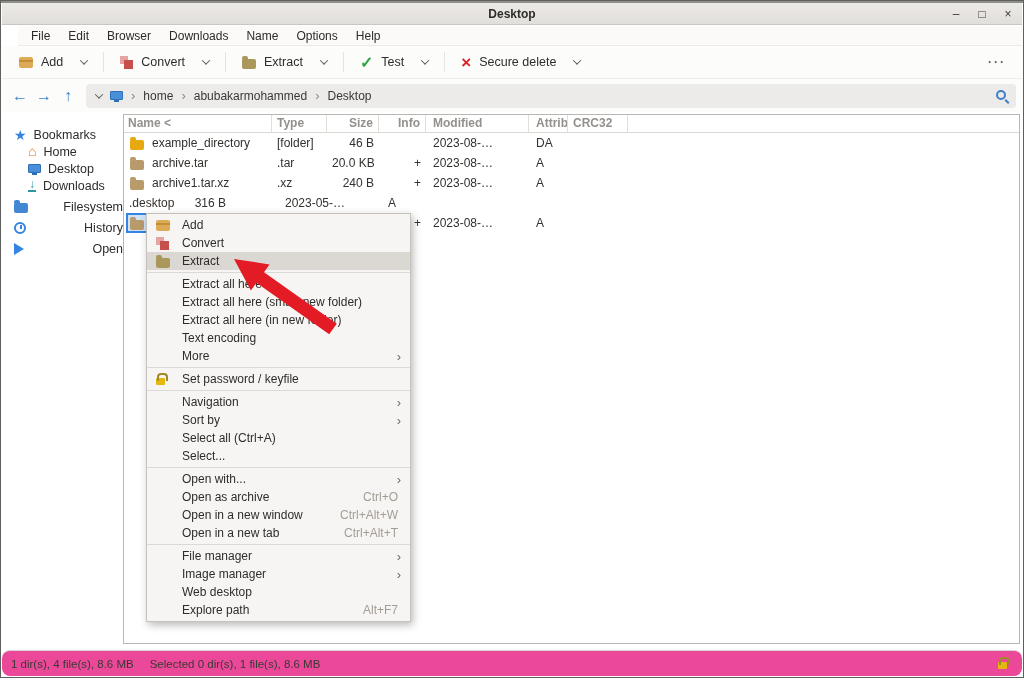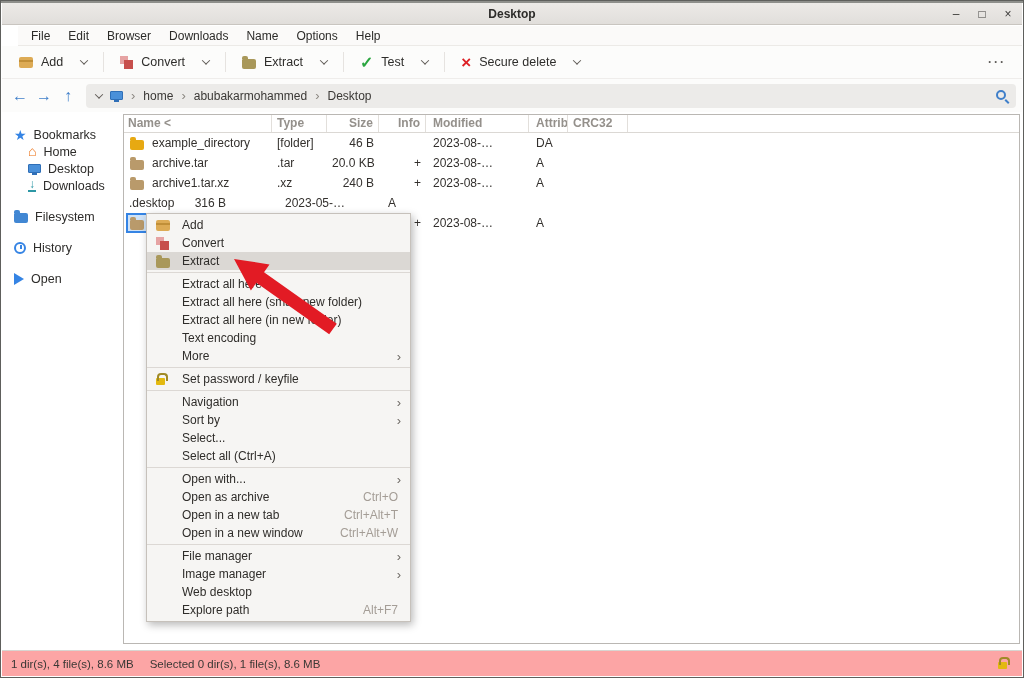--- a/index.html
+++ b/index.html
@@ -31,21 +31,21 @@
   .crumbbar { flex:1; height:24px; margin-left:6px; background:#ecebe9; border-radius:4px; display:flex; align-items:center; padding:0 10px; gap:8px; }
   .crumb-sep { color:#8b8781; font-size:13px; }
   .crumb-seg { color:#3a3835; }
   .crumb-search { margin-left:auto; }
 
   
   .content { position:absolute; left:1px; right:1px; top:111px; bottom:27px; background:#fff; }
   .sidebar { position:absolute; left:0; top:0; bottom:0; width:121px; background:#fff; padding-top:14px; }
   .side-item { display:flex; align-items:center; gap:7px; height:17px; padding-left:12px; color:#2d2c2a; font-size:12.5px; }
   .side-item.indent { padding-left:26px; }
-  .side-item.gap { margin-top:14px; }
+  .side-item.gap { margin-top:4px;justify-content:space-between; }
 
   .filepanel { position:absolute; left:121px; top:2px; right:2px; bottom:6px; border:1px solid #bab7b3; background:#fff; overflow:hidden; }
   .thead { display:flex; height:18px; border-bottom:1px solid #dbd8d4; }
   .thead .cell { line-height:17px; color:#94908b; font-weight:bold; border-right:1px solid #e2dfdb; }
   .cell { padding:0 5px; white-space:nowrap; overflow:hidden; }
   .trow { display:flex; height:20px; line-height:20px; color:#33302d; }
   .c-name{width:148px; display:flex; align-items:center; gap:6px; padding-left:4px;}
   .c-type{width:55px;} .c-size{width:52px; text-align:right;} .c-info{width:47px; text-align:right;}
   .c-mod{width:103px; padding-left:7px;} .c-attr{width:39px; padding-left:7px;} .c-crc{width:60px;} .c-fill{flex:1; border-right:none !important;}
   .iconwrap { display:flex; align-items:center; justify-content:center; width:18px; height:16px; flex:none; }
@@ -54,21 +54,21 @@
   
   .ctxmenu { position:absolute; left:145px; top:212px; width:265px; background:#f6f5f3; border:1px solid #c6c1bb; box-shadow:2px 3px 8px rgba(0,0,0,.28); padding:2px 0; z-index:30; }
   .mrow { display:flex; align-items:center; height:18px; padding-left:9px; color:#2f2d2a; font-size:12px; }
   .mrow.hl { background:#dbd8d4; }
   .mrow .islot { width:26px; display:flex; align-items:center; flex:none; }
   .mrow .shortcut { margin-left:auto; padding-right:12px; color:#a49d96; }
   .mrow .subarrow { margin-left:auto; padding-right:9px; color:#6e6a65; font-size:13px; }
   .msep { height:1px; background:#dcd8d4; margin:2px 0; }
 
   
-  .statusbar { position:absolute; left:1px; right:1px; bottom:1px; height:26px; background:#fca5a5; border-top:1px solid #d8d5d1; display:flex; align-items:center; padding:0 9px; gap:16px; color:#3a3835; font-size:11.5px; }
+  .statusbar { position:absolute; left:1px; right:1px; bottom:1px; height:26px; background:#ec4899; border-top:1px solid #d8d5d1; display:flex; align-items:center; padding:0 9px; gap:16px; color:#3a3835; font-size:11.5px;border-radius:8px; }
   .statusbar .lockslot { margin-left:auto; margin-right:6px; }
 
   
   .i { display:inline-block; position:relative; flex:none; }
   .i-folder { width:14px; height:10px; border-radius:1px 2px 2px 2px; margin-top:3px; }
   .i-folder::before { content:""; position:absolute; top:-3px; left:0; width:6px; height:3px; border-radius:2px 2px 0 0; background:inherit; }
   .c-gold { background:#e7a912; } .c-tan { background:#b99a6b; } .c-olive { background:#a9985a; } .c-blu { background:#4187d3; }
   .i-box { width:14px; height:11px; background:#ddab55; border-radius:2px; }
   .i-box::before { content:""; position:absolute; top:3px; left:0; right:0; height:2px; background:#c18f38; }
   .i-cubes { width:13px; height:13px; }
@@ -353,46 +353,46 @@
         <span>Navigation</span>
         <span class="subarrow">›</span>
       </div>
       <div class="mrow">
         <span class="islot"></span>
         <span>Sort by</span>
         <span class="subarrow">›</span>
       </div>
       <div class="mrow">
         <span class="islot"></span>
+        <span>Select all (Ctrl+A)</span>
+      </div>
+      <div class="mrow">
+        <span class="islot"></span>
         <span>Select...</span>
-      </div>
-      <div class="mrow">
-        <span class="islot"></span>
-        <span>Select all (Ctrl+A)</span>
       </div>
       <div class="msep"></div>
       <div class="mrow">
         <span class="islot"></span>
         <span>Open with...</span>
         <span class="subarrow">›</span>
       </div>
       <div class="mrow">
         <span class="islot"></span>
         <span>Open as archive</span>
         <span class="shortcut">Ctrl+O</span>
       </div>
       <div class="mrow">
         <span class="islot"></span>
+        <span>Open in a new window</span>
+        <span class="shortcut">Ctrl+Alt+W</span>
+      </div>
+      <div class="mrow">
+        <span class="islot"></span>
         <span>Open in a new tab</span>
         <span class="shortcut">Ctrl+Alt+T</span>
-      </div>
-      <div class="mrow">
-        <span class="islot"></span>
-        <span>Open in a new window</span>
-        <span class="shortcut">Ctrl+Alt+W</span>
       </div>
       <div class="msep"></div>
       <div class="mrow">
         <span class="islot"></span>
         <span>File manager</span>
         <span class="subarrow">›</span>
       </div>
       <div class="mrow">
         <span class="islot"></span>
         <span>Image manager</span>

